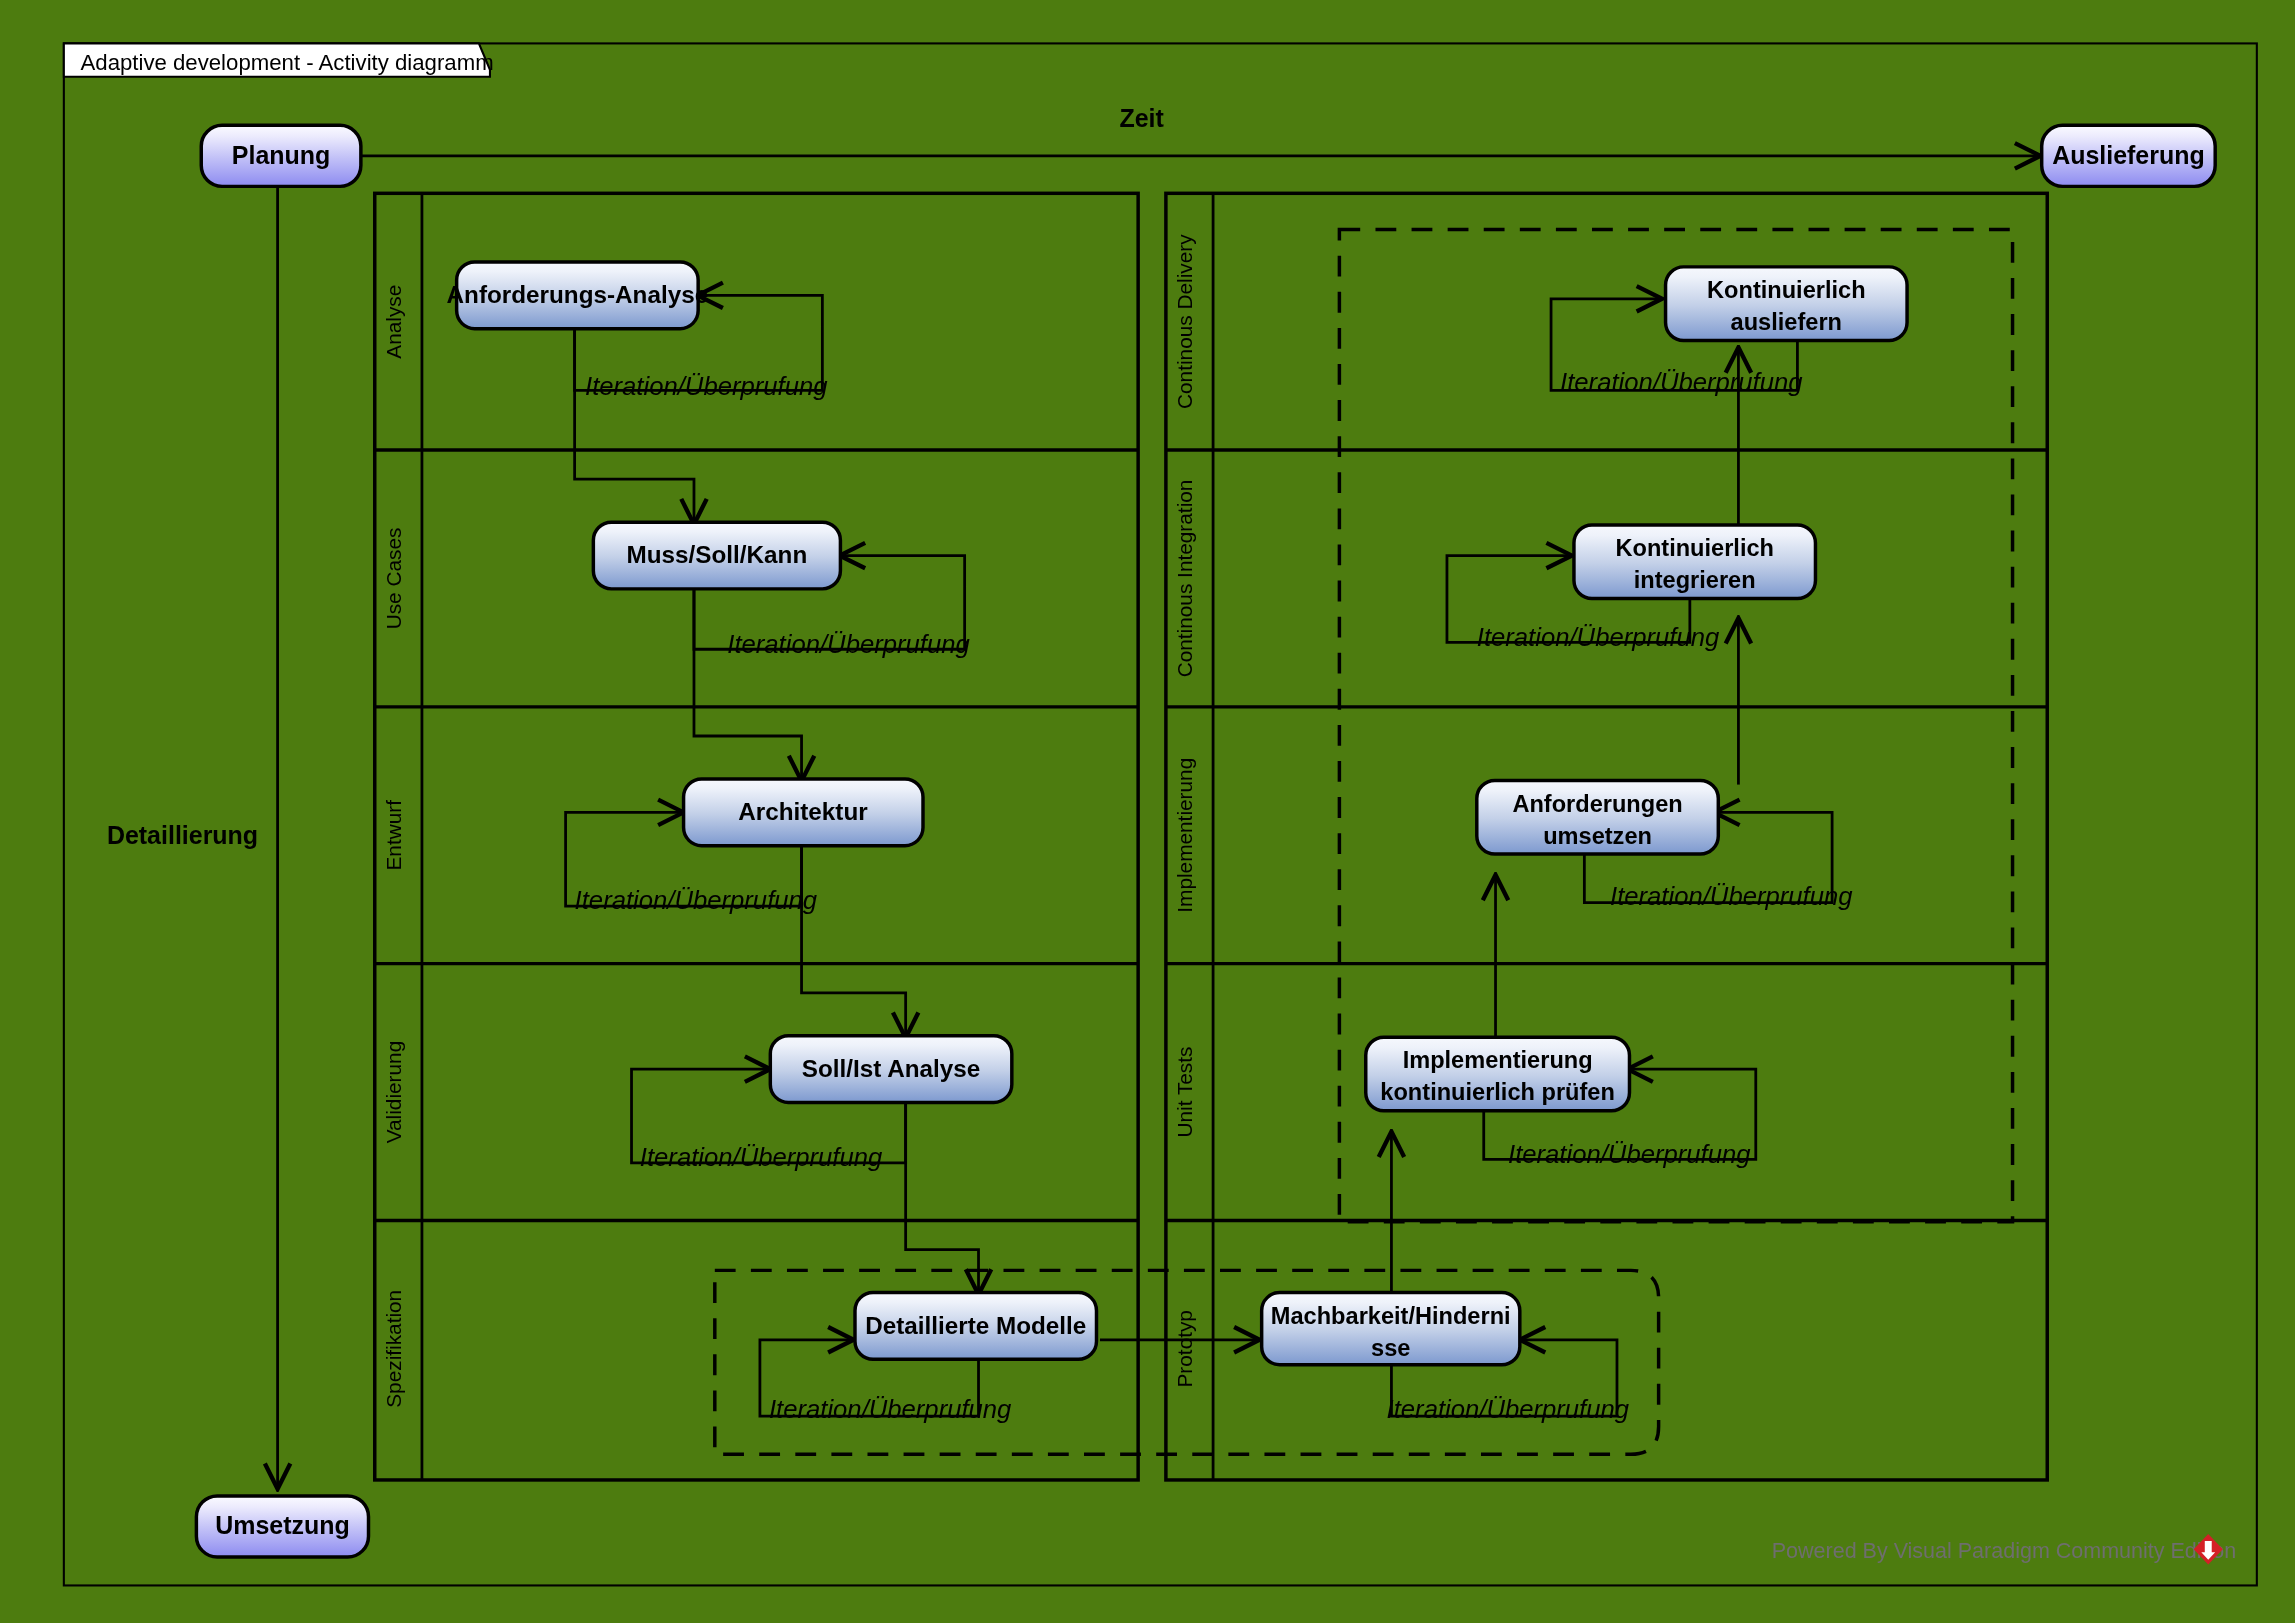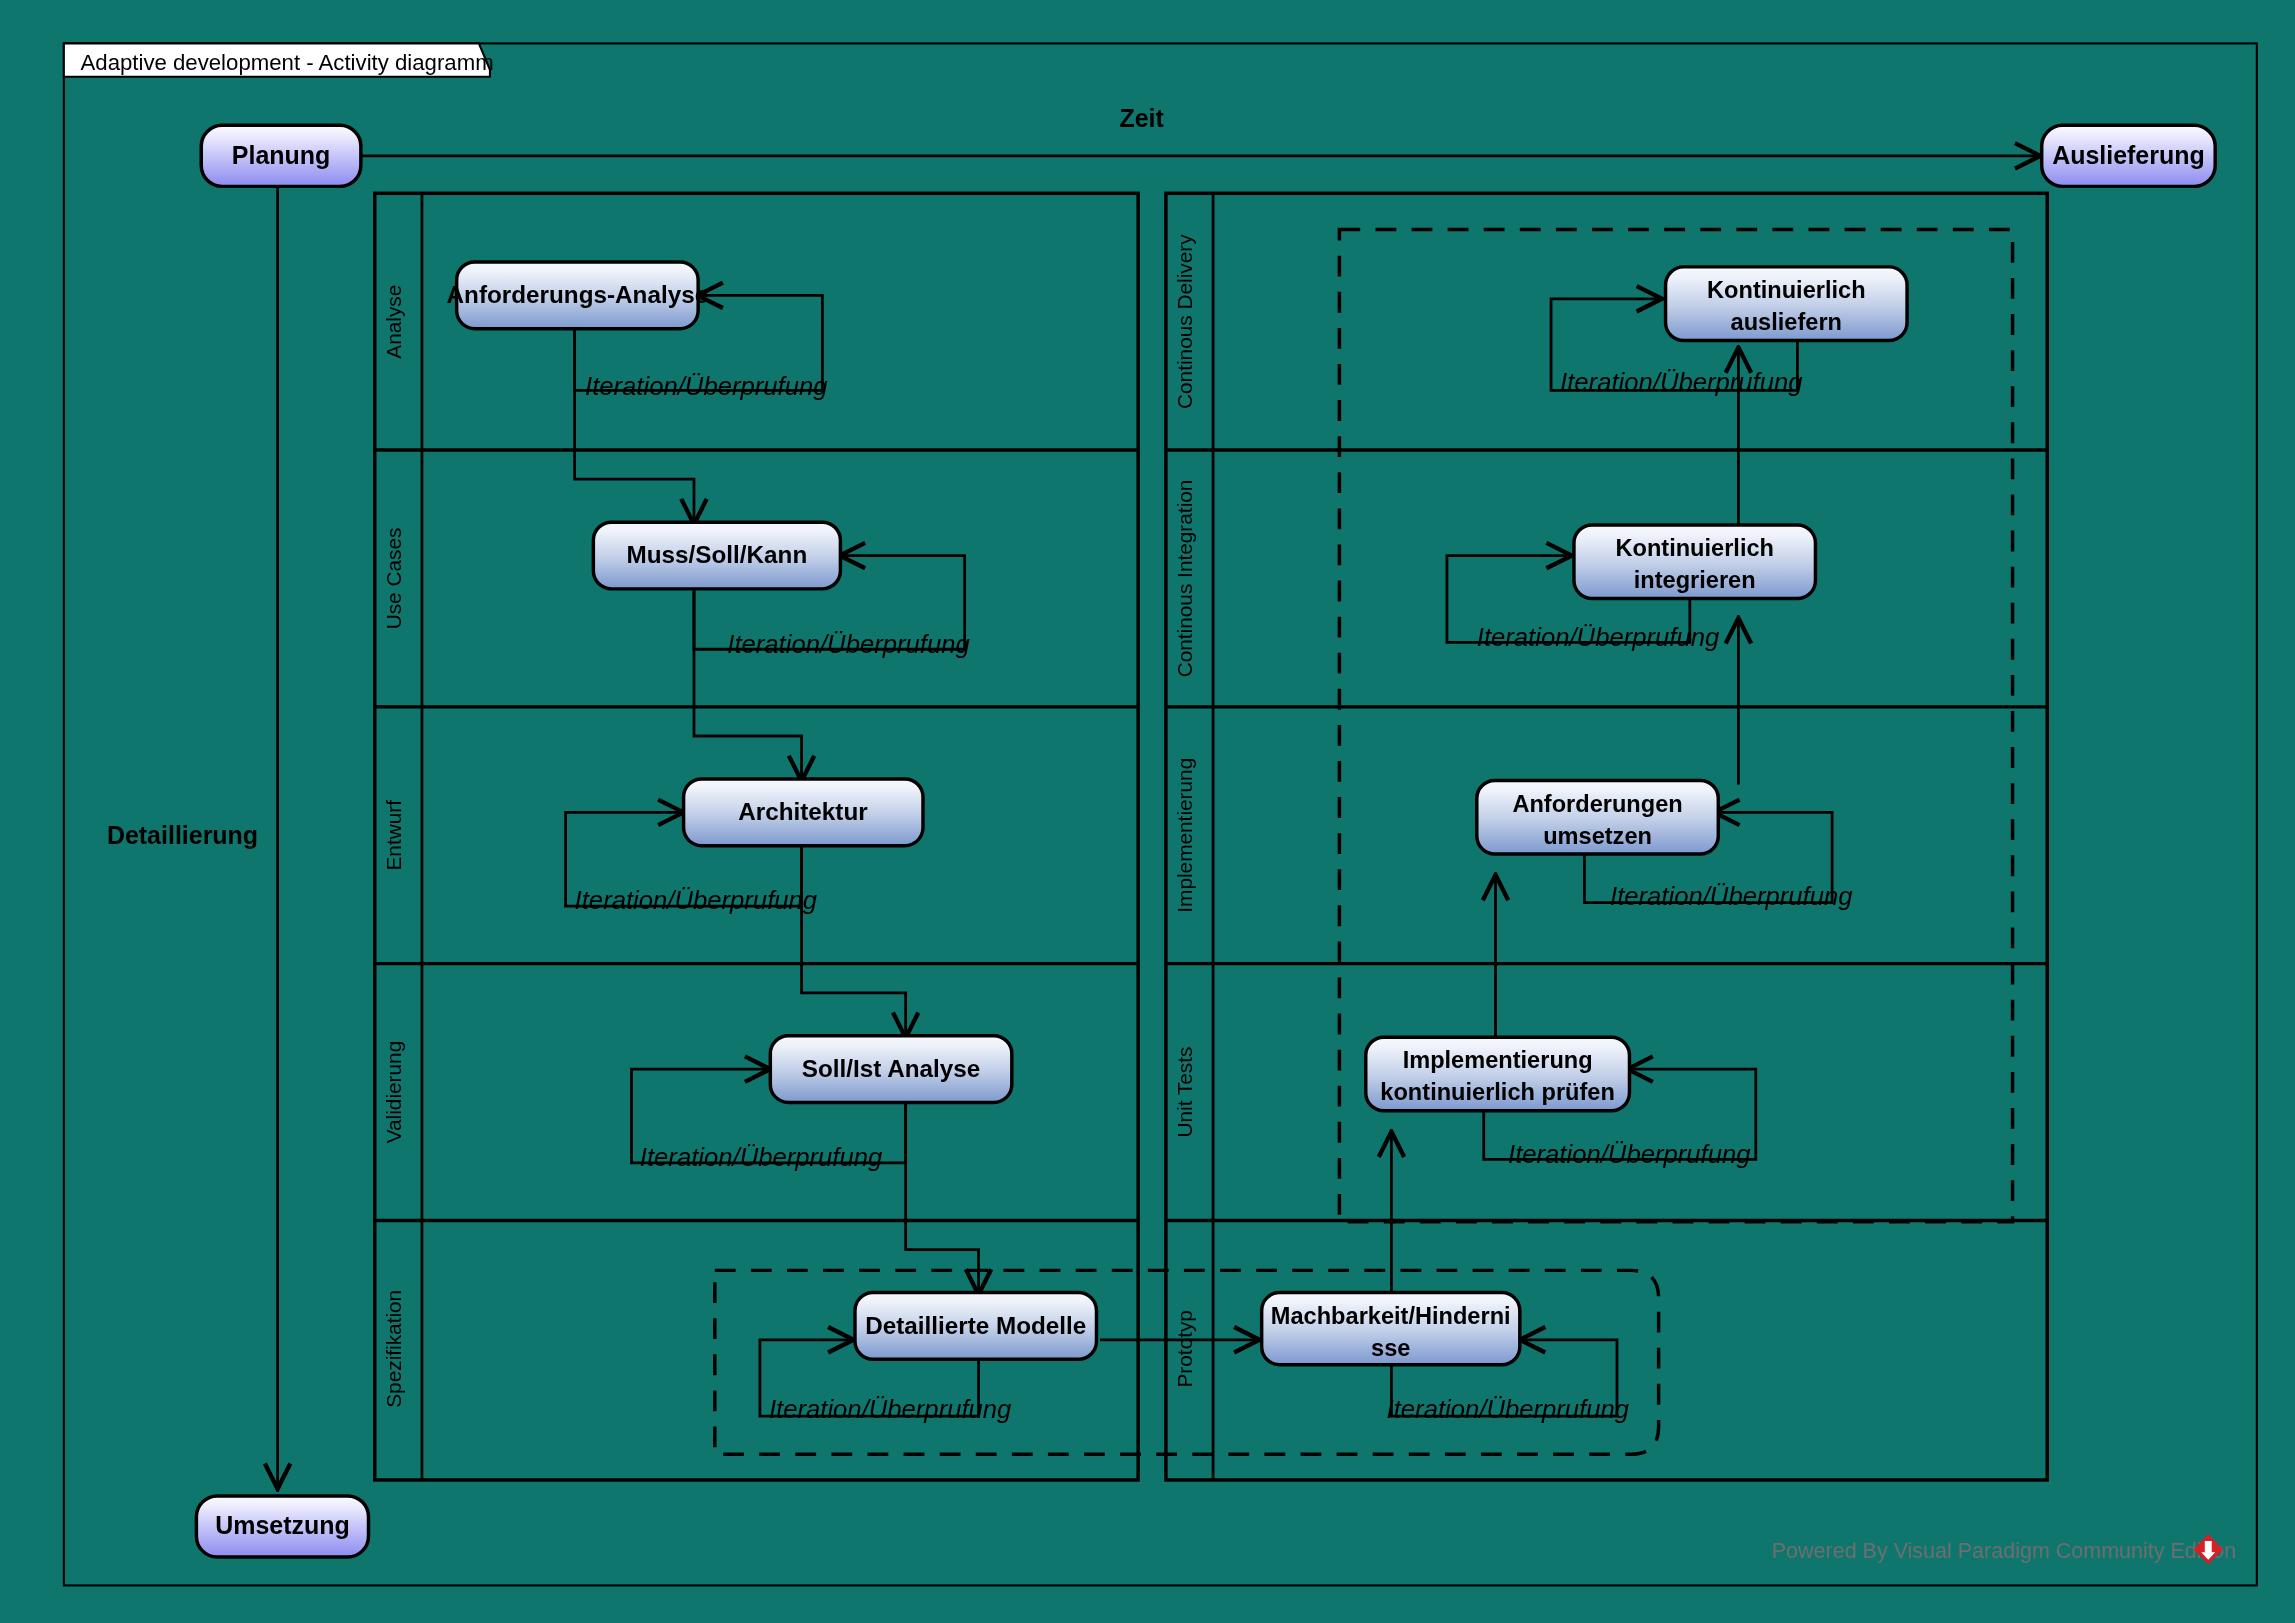--- a/index.html
+++ b/index.html
@@ -1,17 +1,17 @@
 <!DOCTYPE html>
 <html style="font-size:11px"><head>
 <meta charset="utf-8">
 <style>
   html,body{margin:0;padding:0;background:#ffffff;}
   body{width:2295px;height:1624px;font-family:"Liberation Sans",sans-serif;overflow:hidden;}
-  #stage{position:relative;width:2295px;height:1624px;background:#0f766e;}
+  #stage{position:relative;width:2295px;height:1624px;background:#4d7c0f;}
   svg.layer{position:absolute;left:0;top:0;width:2295px;height:1624px;}
   .nodetext{font-family:"Liberation Sans",sans-serif;font-weight:bold;text-anchor:middle;dominant-baseline:middle;fill:#000;}
   .lanelabel{font-family:"Liberation Sans",sans-serif;font-size:30px;text-anchor:middle;fill:#000;}
   .looplabel{font-family:"Liberation Sans",sans-serif;font-style:italic;font-size:37px;fill:#000;}
   .titletab{font-family:"Liberation Sans",sans-serif;font-size:32px;fill:#000;}
   .zeit{font-family:"Liberation Sans",sans-serif;font-weight:bold;font-size:36px;text-anchor:middle;fill:#000;}
   .detail{font-family:"Liberation Sans",sans-serif;font-weight:bold;font-size:36px;text-anchor:middle;fill:#000;}
   .poweredby{font-family:"Liberation Sans",sans-serif;font-size:31px;fill:#6e6e6e;}
 </style>
 </head>

